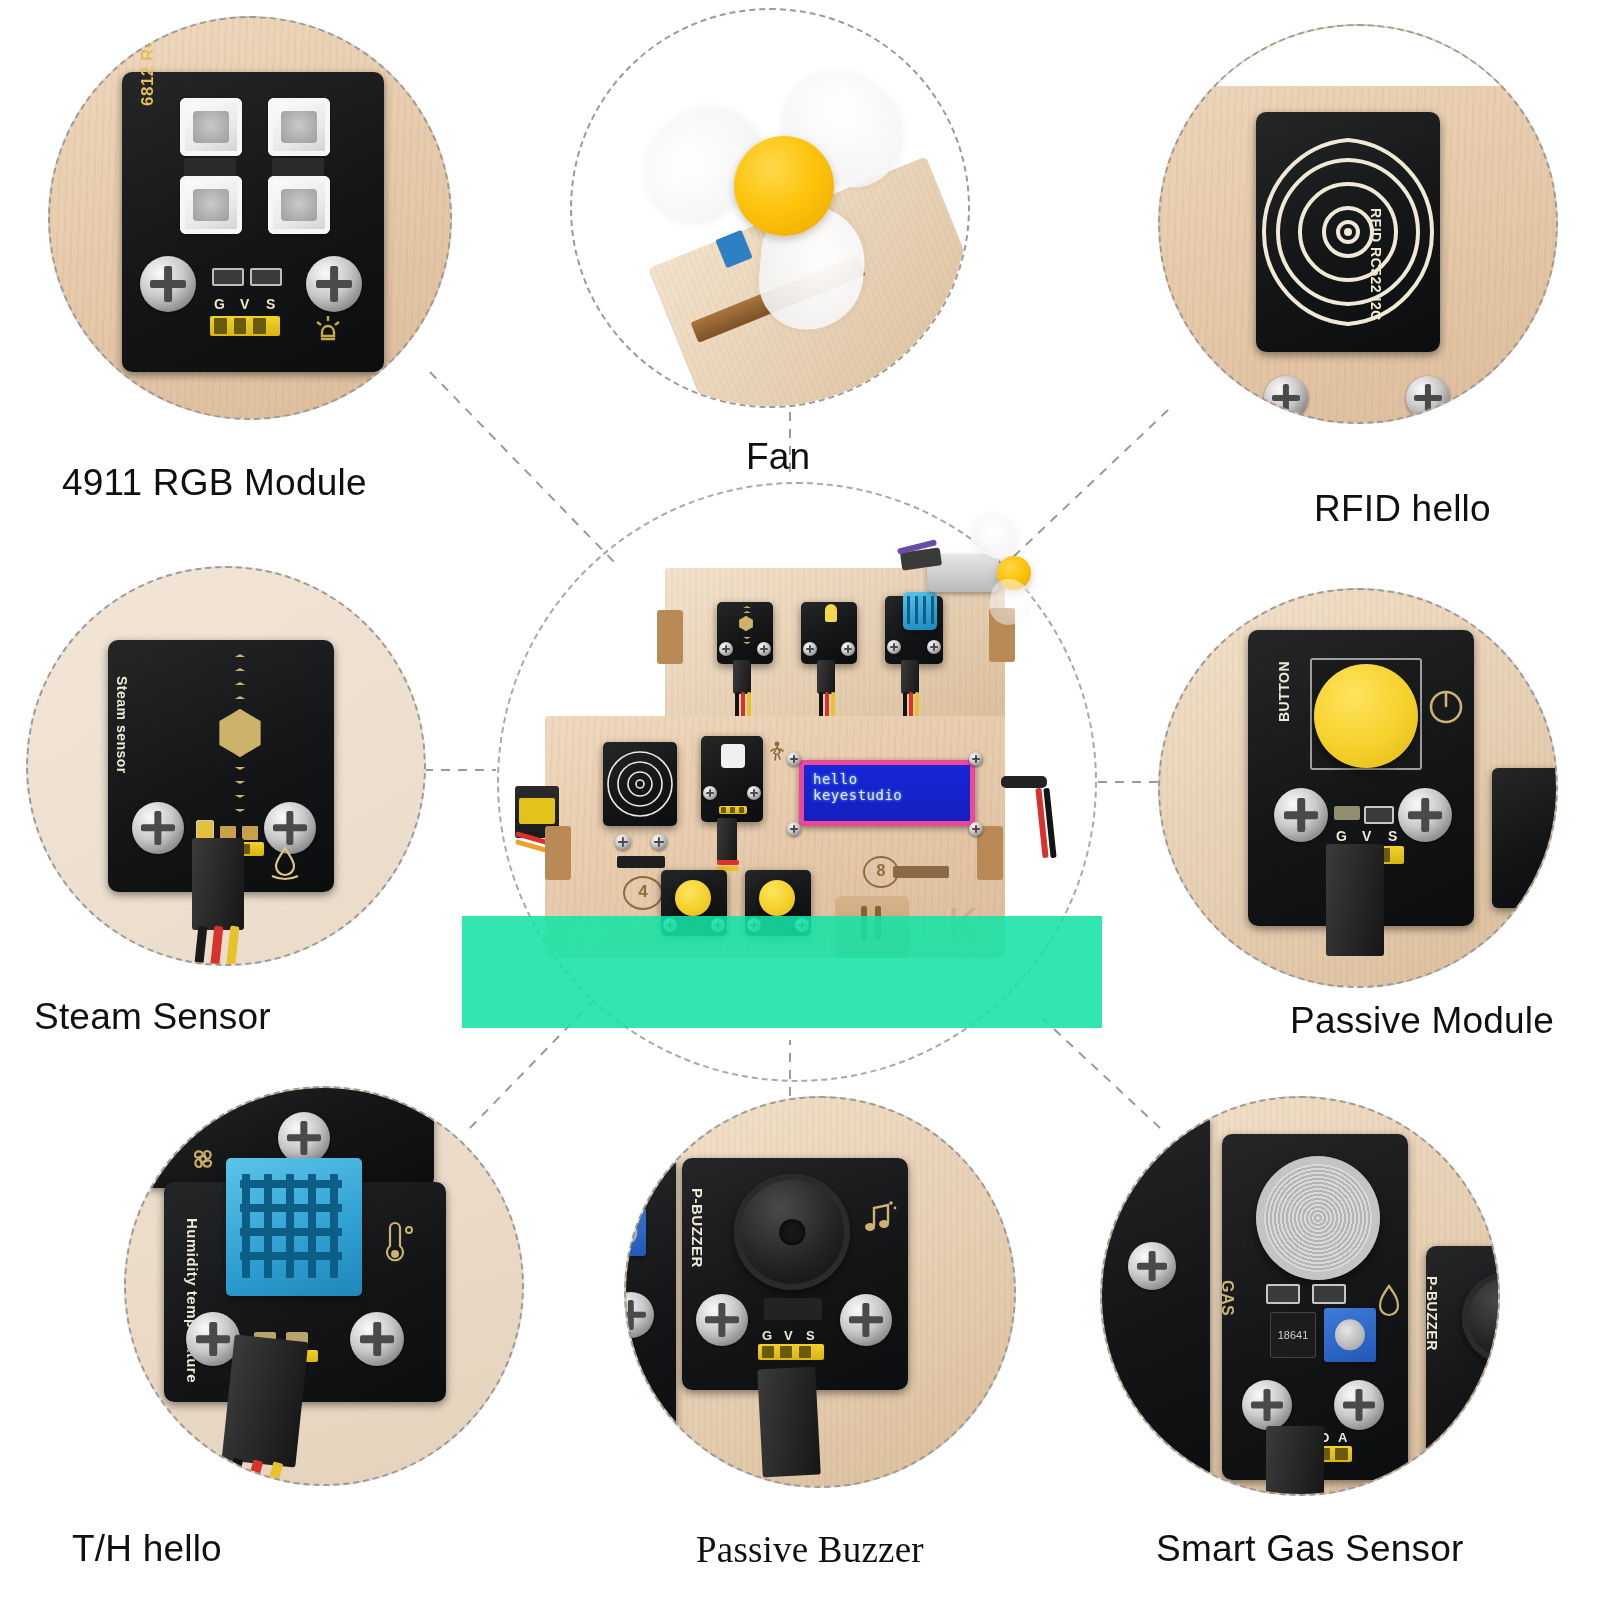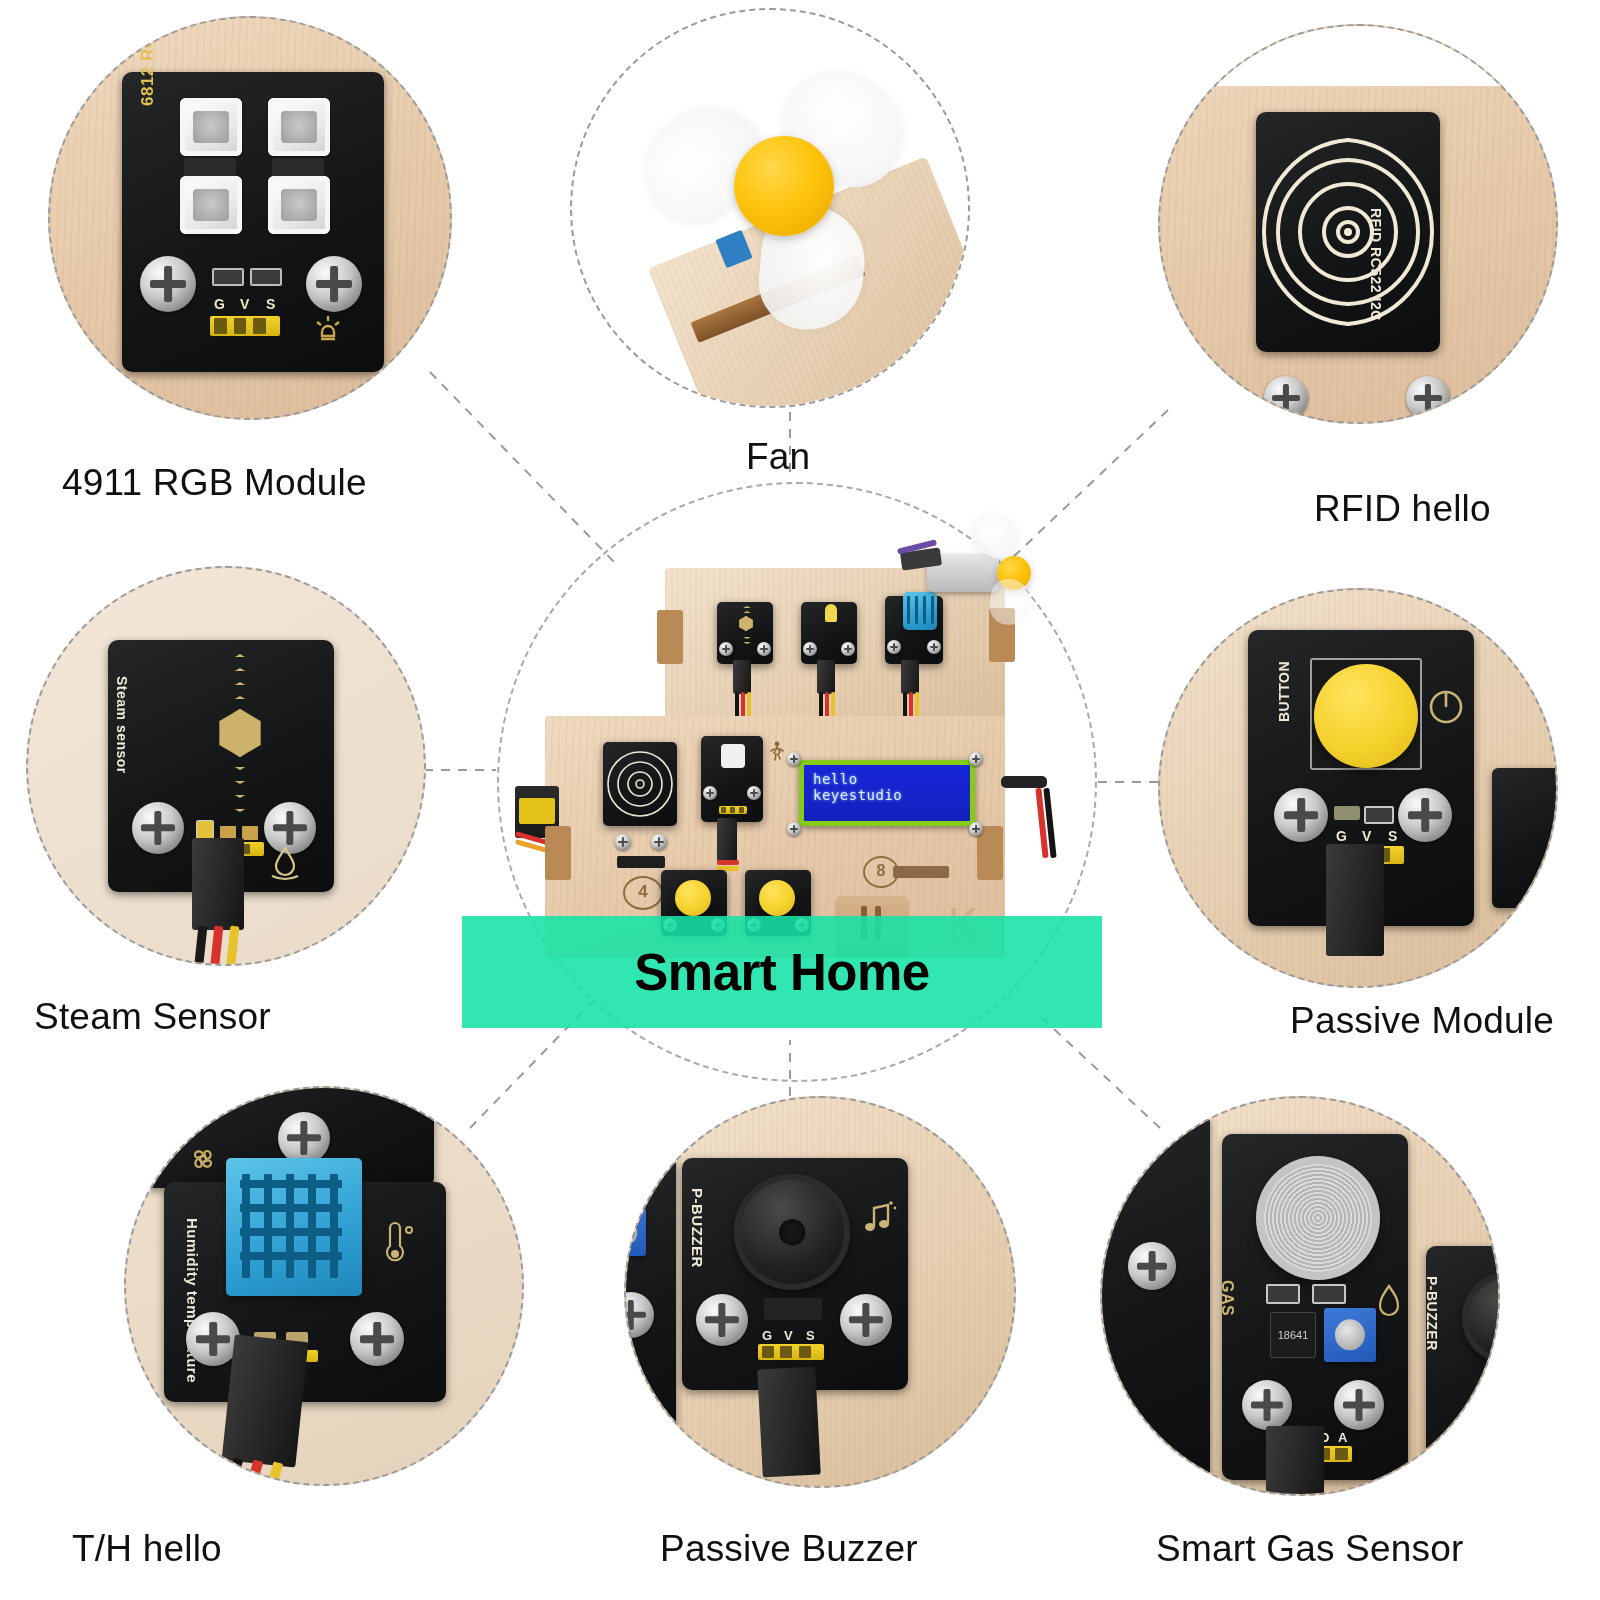--- a/index.html
+++ b/index.html
@@ -104,21 +104,21 @@
   .pot::after{content:"";position:absolute;left:50%;top:50%;width:58%;height:58%;
     transform:translate(-50%,-50%);border-radius:50%;
     background:radial-gradient(circle at 40% 35%,#e6e6e6,#9a9a9a);}
 
   
   #center{position:absolute;left:497px;top:482px;width:600px;height:600px;
     border:2px dashed #a9a9a9;border-radius:50%;box-sizing:border-box;z-index:2;}
   #kit{position:absolute;left:505px;top:520px;width:580px;height:460px;z-index:4;}
   .roof{position:absolute;border-radius:4px;}
   .body{position:absolute;border-radius:4px;}
-  .lcd{position:absolute;background:#84cc16;border-radius:3px;padding:5px;box-sizing:border-box;
+  .lcd{position:absolute;background:#ec4899;border-radius:3px;padding:5px;box-sizing:border-box;
     box-shadow:0 2px 6px rgba(0,0,0,.45);}
   .lcdscreen{position:absolute;inset:5px;background:linear-gradient(#1726d8,#1320bd);
     border-radius:1px;padding:6px 9px;box-sizing:border-box;}
   .lcdtext{font-family:"DejaVu Sans Mono","Liberation Mono",monospace;color:#d8ecff;
     font-size:14px;line-height:16px;letter-spacing:.5px;text-shadow:0 0 3px #9fd4ff;}
 
   #banner{position:absolute;left:462px;top:916px;width:640px;height:112px;z-index:6;
     background:#16e3a6;opacity:.88;}
   #bannertext{position:absolute;left:462px;top:916px;width:640px;height:112px;z-index:7;
     display:flex;align-items:center;justify-content:center;
@@ -399,21 +399,21 @@
           <div class="silk" style="left:124px;top:170px;color:#efe9d6;font-size:13px;">S</div>
           <div class="hdr" style="left:76px;top:186px;width:66px;height:16px;">
             <i style="left:6%"></i>
               <i style="left:34%"></i>
               <i style="left:62%"></i>
           </div>
         </div>
         <div class="dupont" style="left:136px;top:272px;width:58px;height:108px;transform:rotate(-3deg);"></div>
       </div>
     </div>
-    <div class="label" style="left:660px;top:1528px;">Passive Buzzer</div>
+    <div class="label" style="left:696px;top:1528px;font-family:Liberation Serif, serif;">Passive Buzzer</div>
   </div>
 
   <div class="node">
     <div class="circle wood2" id="c8">
       <div class="photo">
         <div class="pcb" style="left:-30px;top:20px;width:140px;height:380px;border-radius:0 6px 6px 0;">
           <div class="screw" style="left:58px;top:126px;width:48px;height:48px;"></div>
         </div>
         <div class="pcb" style="left:122px;top:38px;width:186px;height:346px;">
           <div class="gasmesh" style="left:34px;top:22px;width:124px;height:124px;"></div>
@@ -596,15 +596,14 @@
          background:linear-gradient(#d6b38c,#c59a6e);border-radius:6px 6px 0 0;">
       <div style="position:absolute;left:26px;top:10px;width:6px;height:34px;background:#8a6030;border-radius:2px;"></div>
       <div style="position:absolute;left:40px;top:10px;width:6px;height:34px;background:#8a6030;border-radius:2px;"></div>
     </div>
     <div style="position:absolute;left:388px;top:346px;width:56px;height:12px;background:#8a6a45;border-radius:2px;"></div>
     <div style="position:absolute;left:438px;top:380px;width:40px;height:48px;color:#c9a87e;font-size:46px;
          font-weight:300;line-height:48px;text-align:center;opacity:.75;">K</div>
   </div>
 
   <div id="banner"></div>
-  <div id="bannertext">Smart Home</div>
 
 </div>
 
 </body></html>

